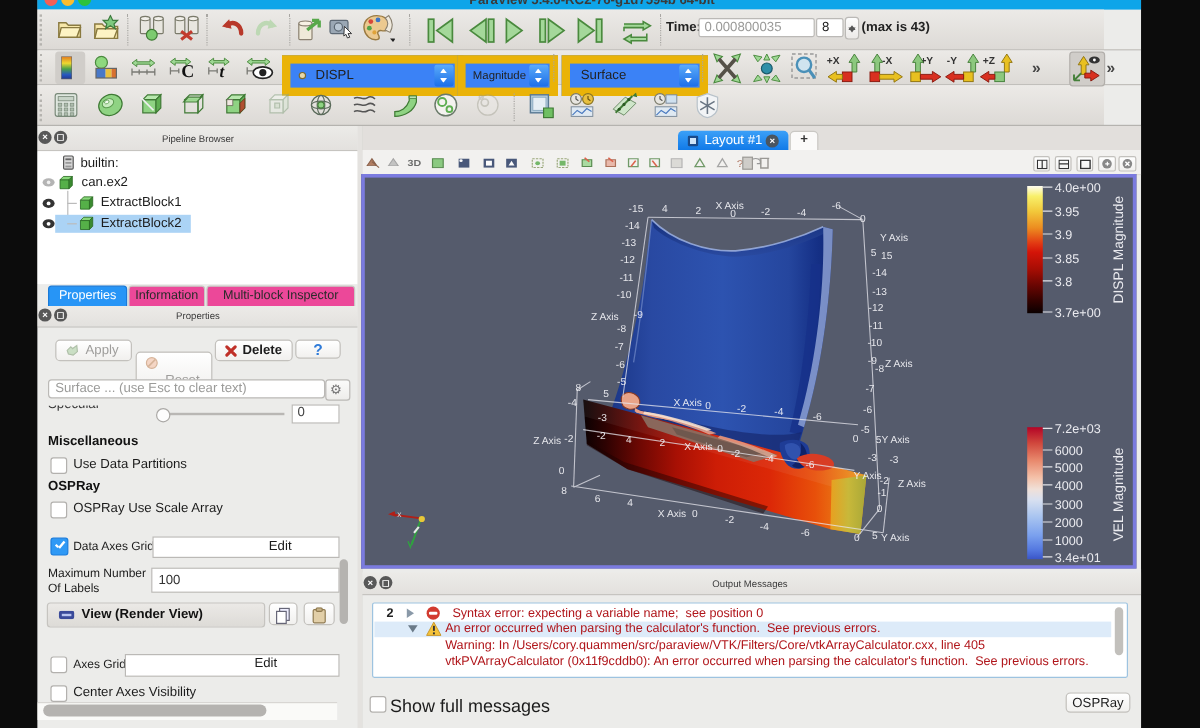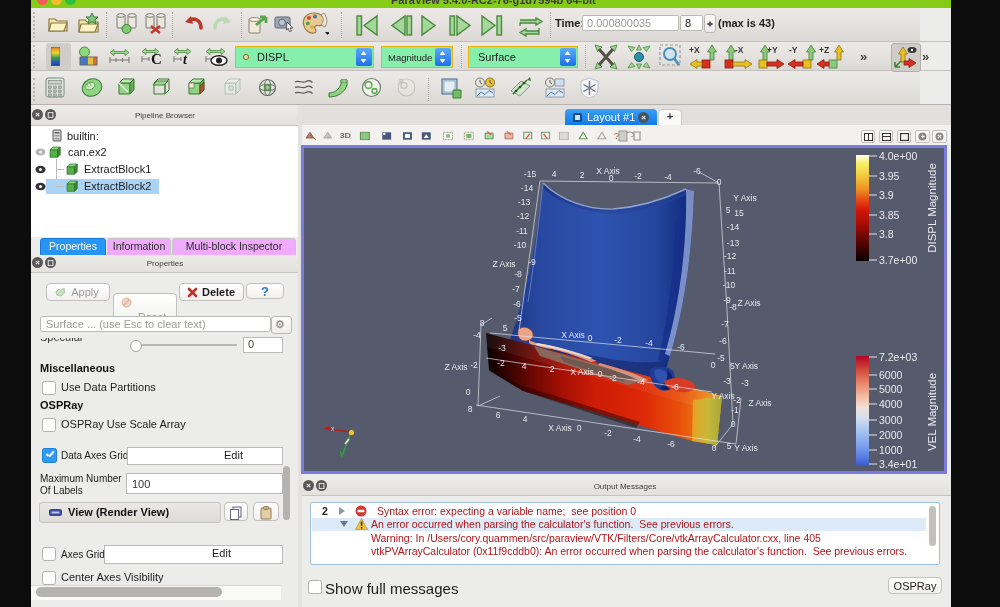--- a/index.html
+++ b/index.html
@@ -3,49 +3,49 @@
 <meta charset="utf-8">
 <style>
   html,body{margin:0;padding:0;width:1000px;height:607px;background:#0c0c0c;overflow:hidden;
     font-family:"Liberation Sans",sans-serif;}
   .abs{position:absolute;}
   #win{position:absolute;left:31px;top:0;width:920px;height:607px;background:#ececea;}
   .tb{position:absolute;left:0;width:920px;background:linear-gradient(#eceae7,#dcd9d5);}
   .hairline{position:absolute;left:0;width:920px;height:1px;background:#c1bfbb;}
   .sep{position:absolute;width:1px;border-left:1px dotted #a9a7a3;}
   .grip{position:absolute;width:2px;border-left:2px dotted #b5b3af;}
-  .combo{position:absolute;background:#86efac;border:1px solid #eab308;border-radius:0;
+  .combo{position:absolute;background:#3b82f6;border:7px solid #eab308;border-radius:0;
     font-size:11px;color:#222;}
   .combo .btn{position:absolute;right:1px;top:1px;bottom:1px;width:16px;border-radius:2px;
     background:linear-gradient(#5aabfa,#1d6fe8);}
   .combo .btn:before{content:"";position:absolute;left:4.5px;top:3px;width:6px;height:4px;
     background:#fff;clip-path:polygon(50% 0,100% 100%,0 100%);}
   .combo .btn:after{content:"";position:absolute;left:4.5px;bottom:3px;width:6px;height:4px;
     background:#fff;clip-path:polygon(0 0,100% 0,50% 100%);}
   .hdr{position:absolute;background:linear-gradient(#ecebe8,#e3e1de);border-bottom:1px solid #c6c4c0;}
   .hdrbtn{position:absolute;width:11px;height:11px;border-radius:50%;background:#585858;color:#fff;
     font-size:8px;line-height:11px;text-align:center;font-weight:bold;}
   .hdrtitle{position:absolute;font-size:8px;color:#3c3c3c;text-align:center;}
   .cb{position:absolute;width:12px;height:12px;background:#fff;border:1px solid #b3b1ae;border-radius:2.5px;}
   .cbc{position:absolute;width:13px;height:13px;background:#2f99f5;border:1px solid #1c7ede;border-radius:2.5px;}
   .cbc:before{content:"";position:absolute;left:3px;top:5px;width:3px;height:2px;background:#fff;transform:rotate(45deg);}
   .cbc:after{content:"";position:absolute;left:4.5px;top:3.5px;width:7px;height:2px;background:#fff;transform:rotate(-50deg);}
   .lbl{position:absolute;font-size:11px;color:#1c1c1c;white-space:nowrap;}
   .blbl{position:absolute;font-size:11px;font-weight:bold;color:#111;white-space:nowrap;}
   .macbtn{position:absolute;background:linear-gradient(#ffffff,#f1f0ee);border:1px solid #c3c1bd;
     border-radius:4px;font-size:11px;color:#1c1c1c;text-align:center;}
   .field{position:absolute;background:#fff;border:1px solid #bbb9b6;font-size:11px;color:#333;}
-  .tab{position:absolute;background:#f0abfc;border:1px solid #c8c6c2;border-radius:3px 3px 0 0;
+  .tab{position:absolute;background:#ec4899;border:1px solid #c8c6c2;border-radius:3px 3px 0 0;
     font-size:10.5px;color:#2b2b2b;text-align:center;}
 </style>
 </head>
 <body>
 <div id="win"></div>
 
-<div class="abs" style="left:31px;top:0;width:920px;height:8px;background:#84cc16;overflow:hidden;">
+<div class="abs" style="left:31px;top:0;width:920px;height:8px;background:#0ea5e9;overflow:hidden;">
   <div class="abs" style="left:6px;top:-6px;width:11px;height:11px;border-radius:50%;background:#f35f57;"></div>
   <div class="abs" style="left:20px;top:-6px;width:11px;height:11px;border-radius:50%;background:#f9bd2f;"></div>
   <div class="abs" style="left:34px;top:-6px;width:11px;height:11px;border-radius:50%;background:#2cc23d;"></div>
   <div class="abs" style="left:360px;top:-6px;width:240px;font-size:11px;font-weight:bold;color:#3a3a3a;">ParaView 5.4.0-RC2-76-g1d7594b 64-bit</div>
 </div>
 
 <div class="tb" style="top:8px;height:34px;"></div>
 <div class="hairline" style="top:41px;left:31px;width:920px;"></div>
 <div class="tb" style="top:42px;height:29px;"></div>
 <div class="hairline" style="top:70px;left:31px;width:920px;"></div>

